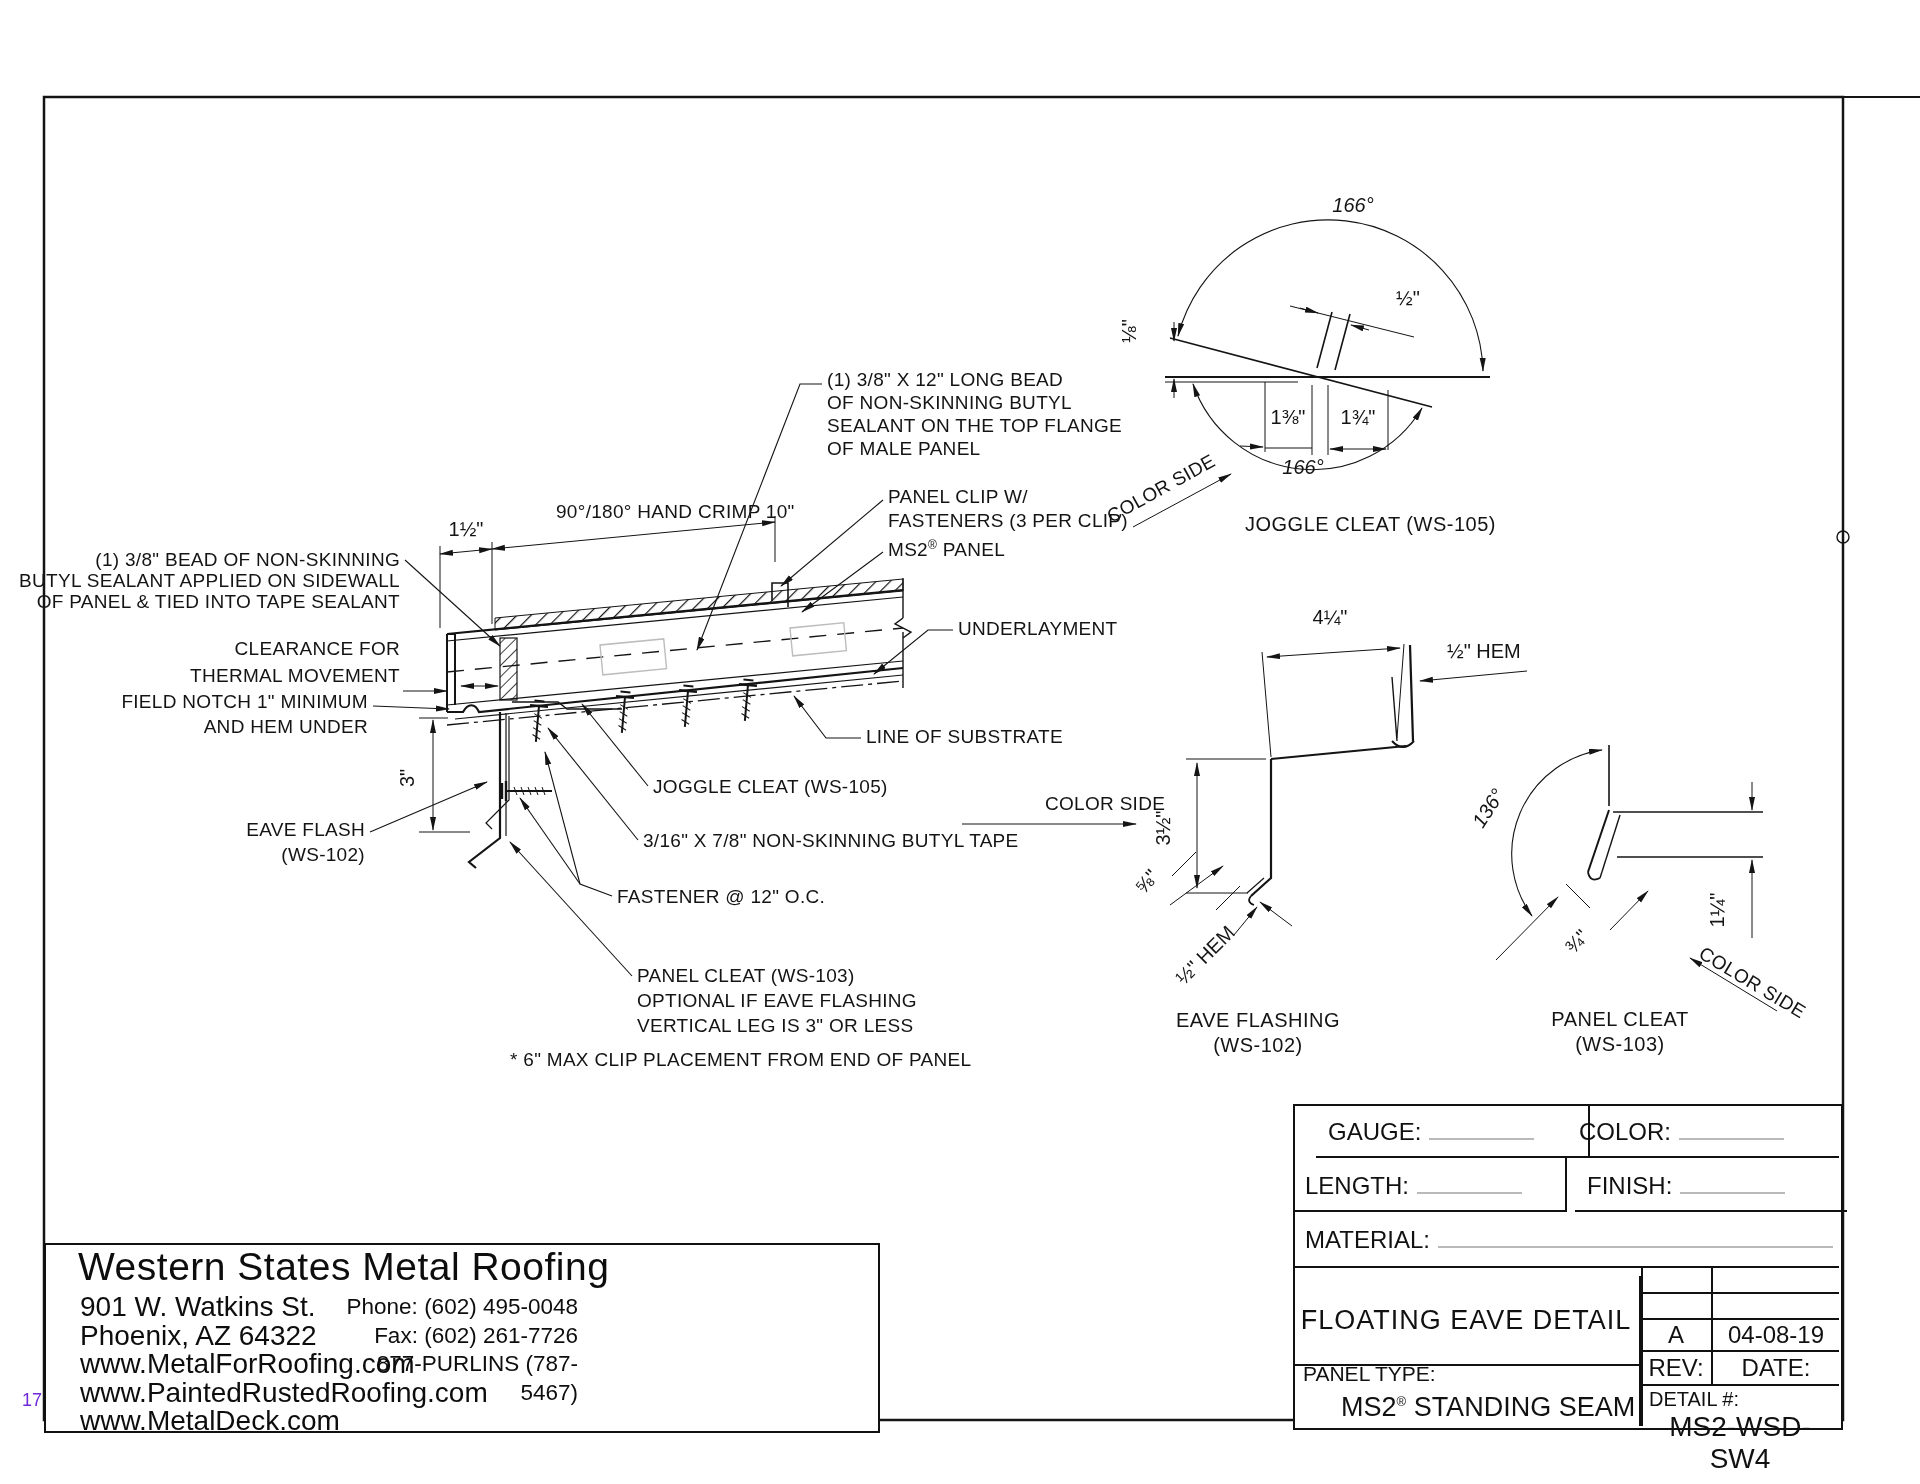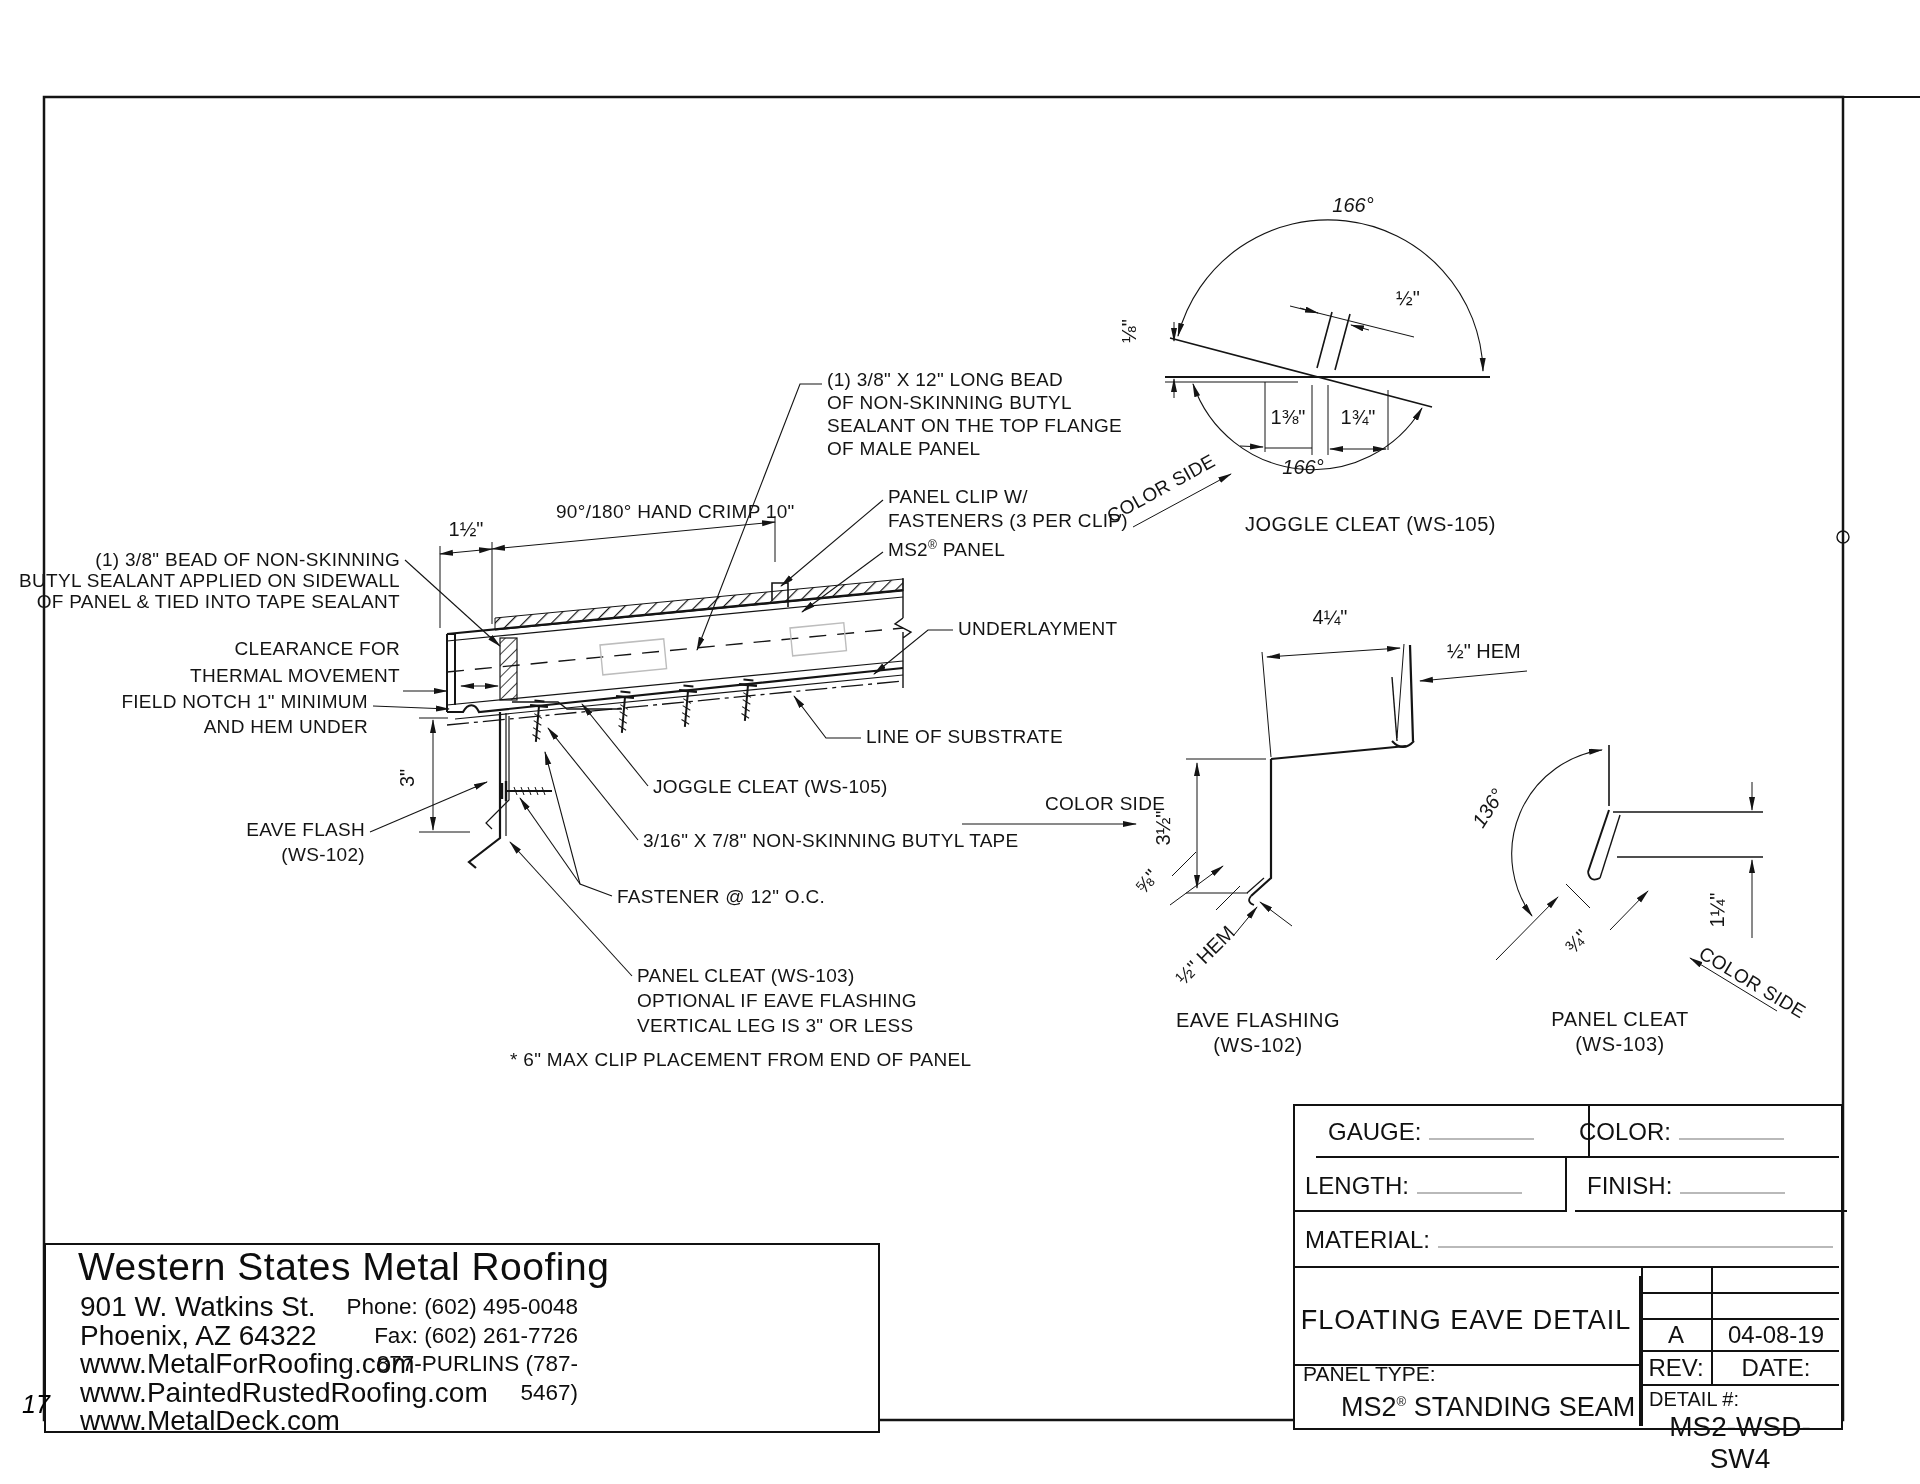--- a/index.html
+++ b/index.html
@@ -22,21 +22,21 @@
   .tb .outline{position:absolute;left:0;top:0;width:546px;height:322px;border:2px solid #111;}
   .vln{position:absolute;border-left:2px solid #111;}
 
   
   .co{position:absolute;left:44px;top:1243px;width:836px;height:190px;border:2px solid #111;
       box-sizing:border-box;background:#fff;}
   .co-name{position:absolute;left:32px;top:0px;font-size:39px;letter-spacing:.5px;color:#0d0d0d;}
   .co-addr{position:absolute;left:34px;top:48px;font-size:28px;line-height:28.5px;color:#0d0d0d;}
   .co-con{position:absolute;left:290px;top:48px;width:242px;text-align:right;font-size:22.5px;
           line-height:28.5px;color:#0d0d0d;}
-  .pagenum{position:absolute;left:22px;top:1390px;font-size:25px;color:#000000;font-style:italic;}
+  .pagenum{position:absolute;left:22px;top:1390px;font-size:18px;color:#6d28d9;}
   sup.reg{font-size:13px;}
 </style>
 </head>
 <body>
 
 <div class="page">
 
 <svg width="1920" height="1484" viewBox="0 0 1920 1484">
   <defs>
     <marker id="ah" markerWidth="14" markerHeight="8" refX="13" refY="3" orient="auto-start-reverse" markerUnits="userSpaceOnUse">

